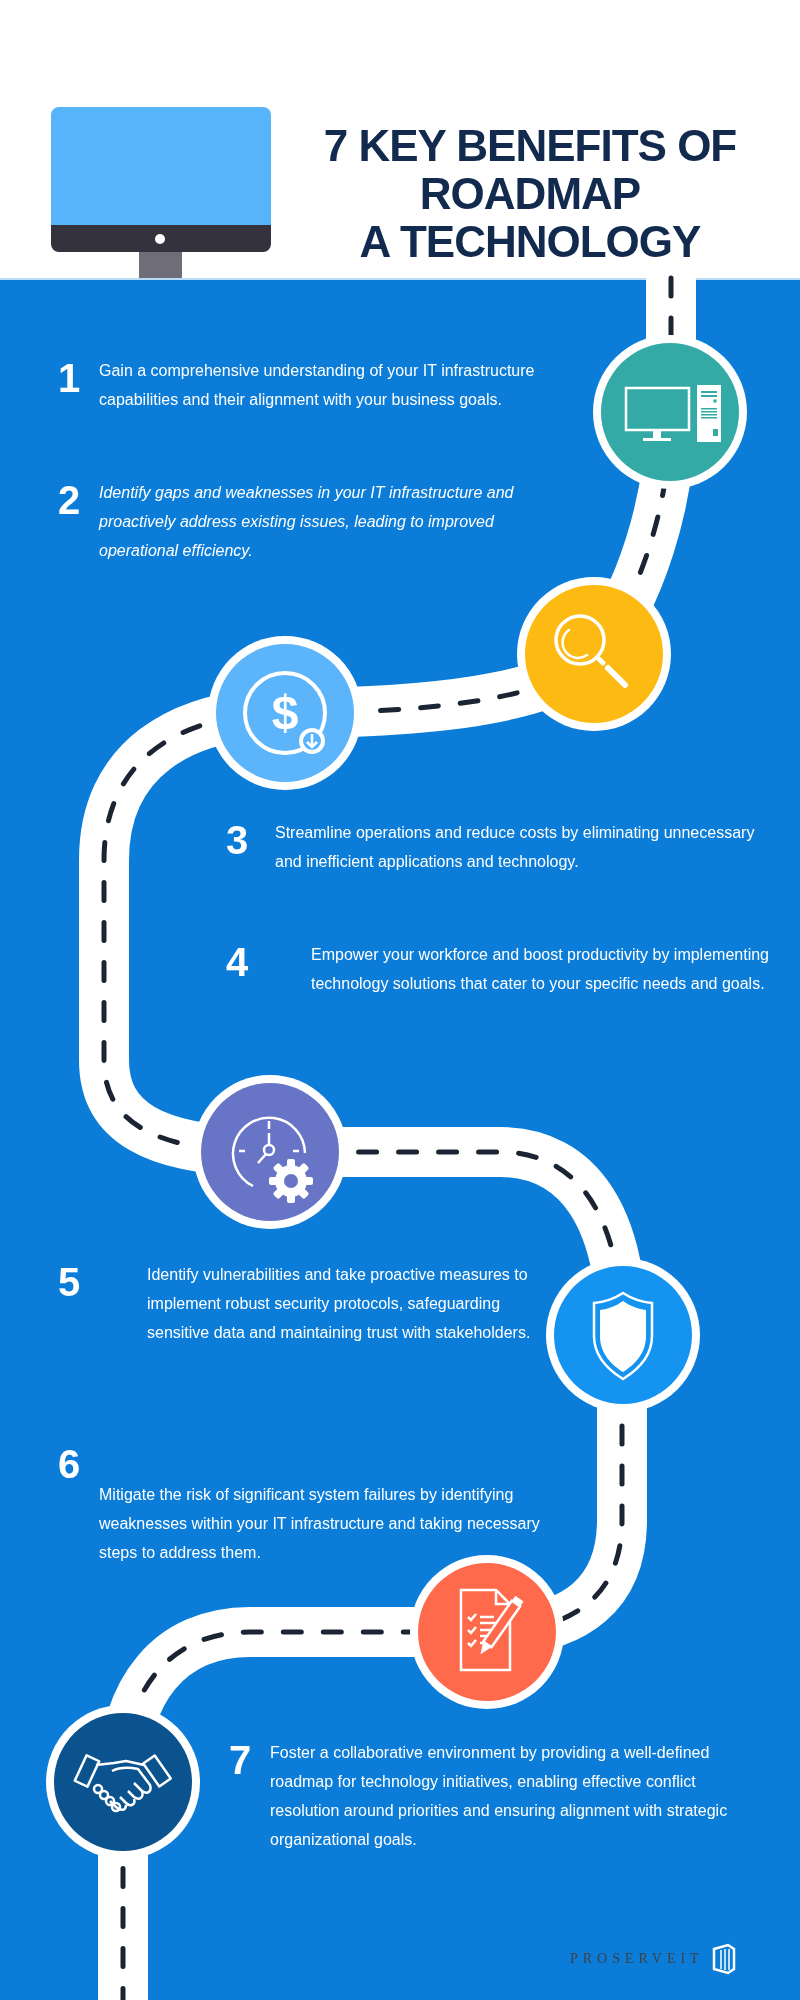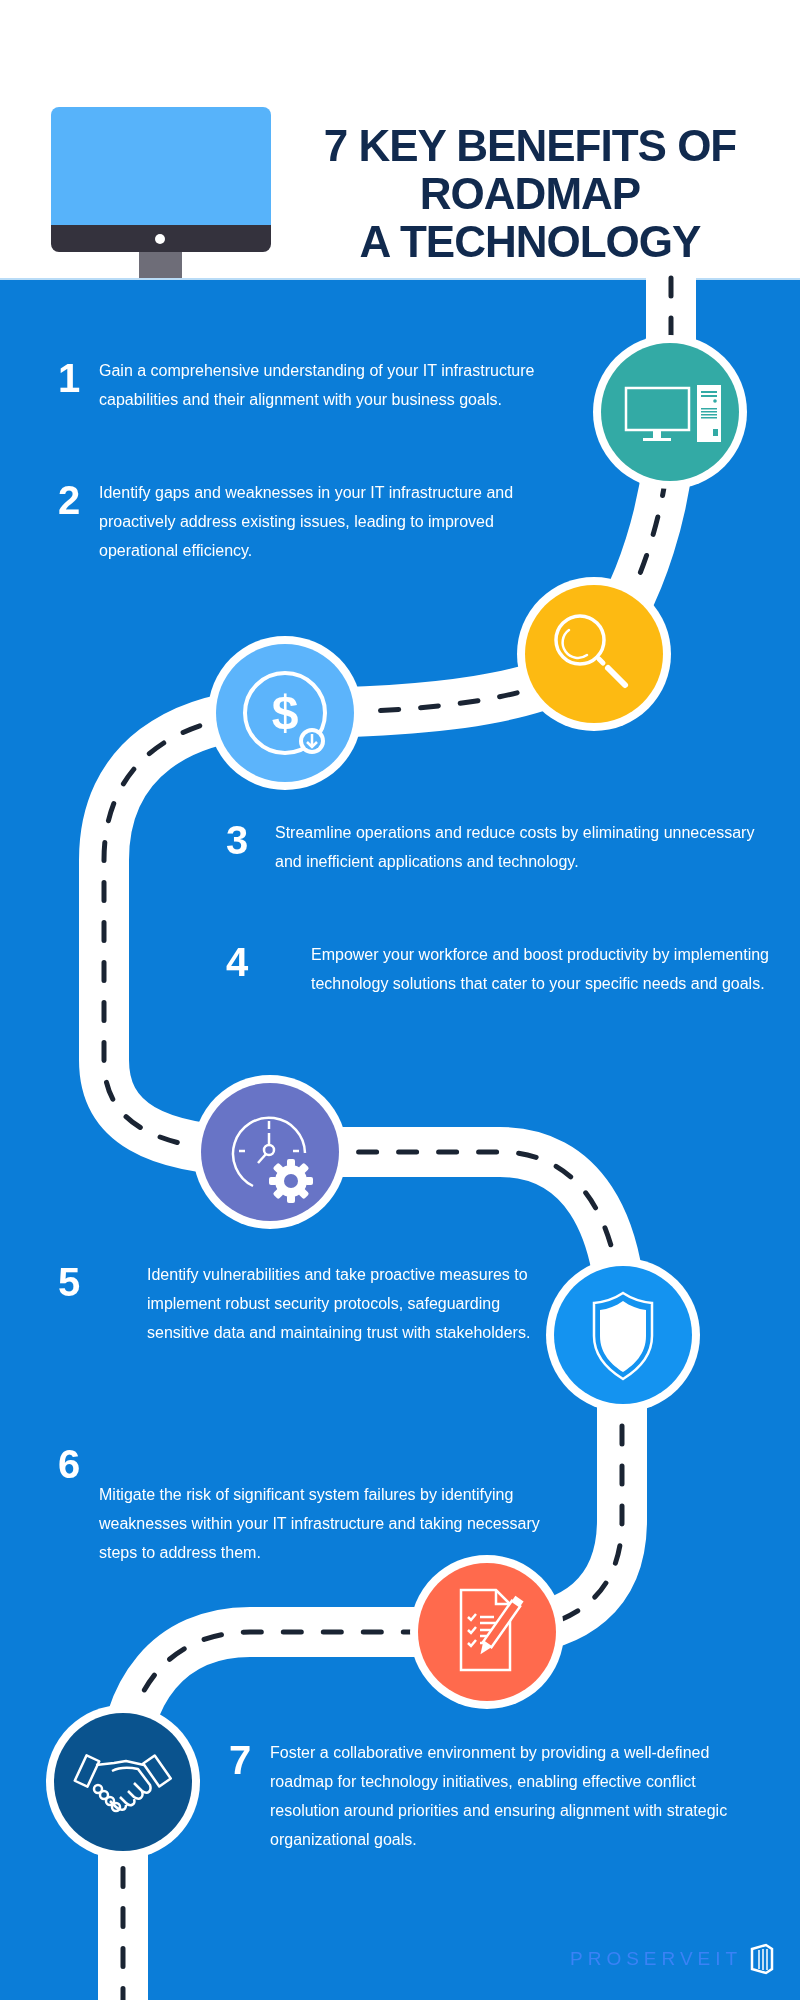--- a/index.html
+++ b/index.html
@@ -24,21 +24,21 @@
 
     .node { position: absolute; width: 154px; height: 154px; border-radius: 50%; background: #ffffff; }
     .node .inner { position: absolute; left: 8px; top: 8px; width: 138px; height: 138px; border-radius: 50%; }
     .node svg { position: absolute; left: 8px; top: 8px; width: 138px; height: 138px; }
 
     .item { position: absolute; color: #ffffff; }
     .item .num { position: absolute; left: 0; top: 0; font-size: 40px; font-weight: 700; line-height: 44px; width: 36px; }
     .item .txt { position: absolute; left: 41px; top: 0; font-size: 16px; line-height: 29px; width: 470px; }
 
     .logo { position: absolute; left: 570px; top: 1944px; height: 30px; display: flex; align-items: center; }
-    .logo .word { color: #3b82f6; font-size: 19px; letter-spacing: 5px; font-family: Liberation Sans, sans-serif; }
+    .logo .word { color: #404040; font-size: 14px; letter-spacing: 5px; font-family: Liberation Serif, serif; }
     .logo svg { margin-left: 2px; width: 32px; height: 32px; }
   </style>
 </head>
 <body>
 
 <div class="header">
   <div class="monitor">
     <div class="screen"></div>
     <div class="bezel"></div>
     <div class="cam"></div>
@@ -177,21 +177,21 @@
   </svg>
 </div>
 
 <div class="item" style="left:58px; top:356px;">
   <div class="num">1</div>
   <div class="txt" style="width:470px;">Gain a comprehensive understanding of your IT infrastructure capabilities and their alignment with your business goals.</div>
 </div>
 
 <div class="item" style="left:58px; top:478px;">
   <div class="num">2</div>
-  <div class="txt" style="width:440px;">Identify gaps and weaknesses in your IT infrastructure and proactively address existing issues, leading to improved operational efficiency.</div>
+  <div class="txt" style="width:440px;font-style:italic;">Identify gaps and weaknesses in your IT infrastructure and proactively address existing issues, leading to improved operational efficiency.</div>
 </div>
 
 <div class="item" style="left:226px; top:818px;">
   <div class="num">3</div>
   <div class="txt" style="width:500px;margin-left:8px;">Streamline operations and reduce costs by eliminating unnecessary and inefficient applications and technology.</div>
 </div>
 
 <div class="item" style="left:226px; top:940px;">
   <div class="num">4</div>
   <div class="txt" style="width:480px;margin-left:44px;">Empower your workforce and boost productivity by implementing technology solutions that cater to your specific needs and goals.</div>

